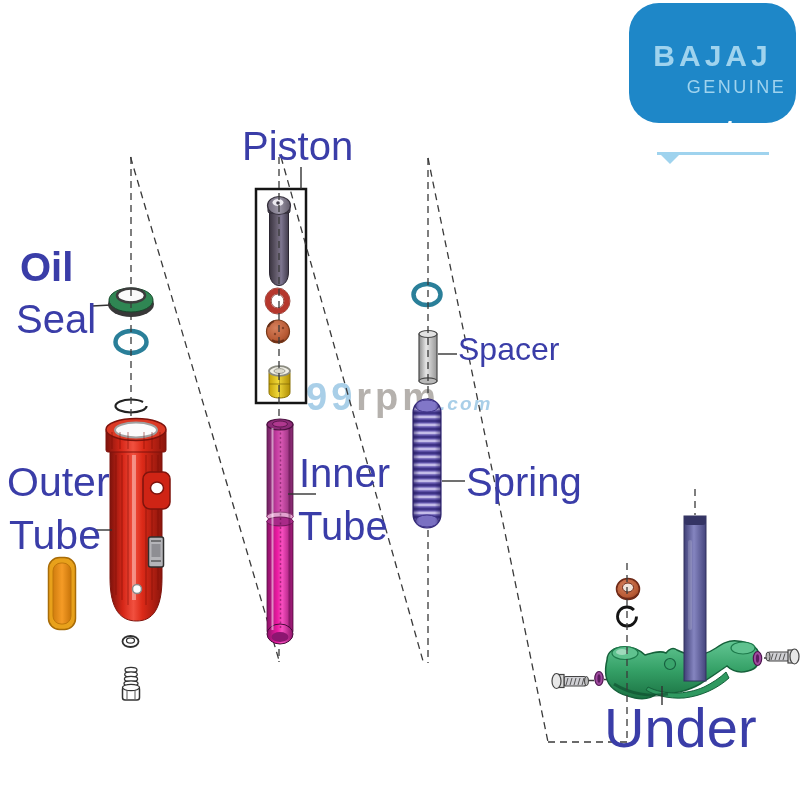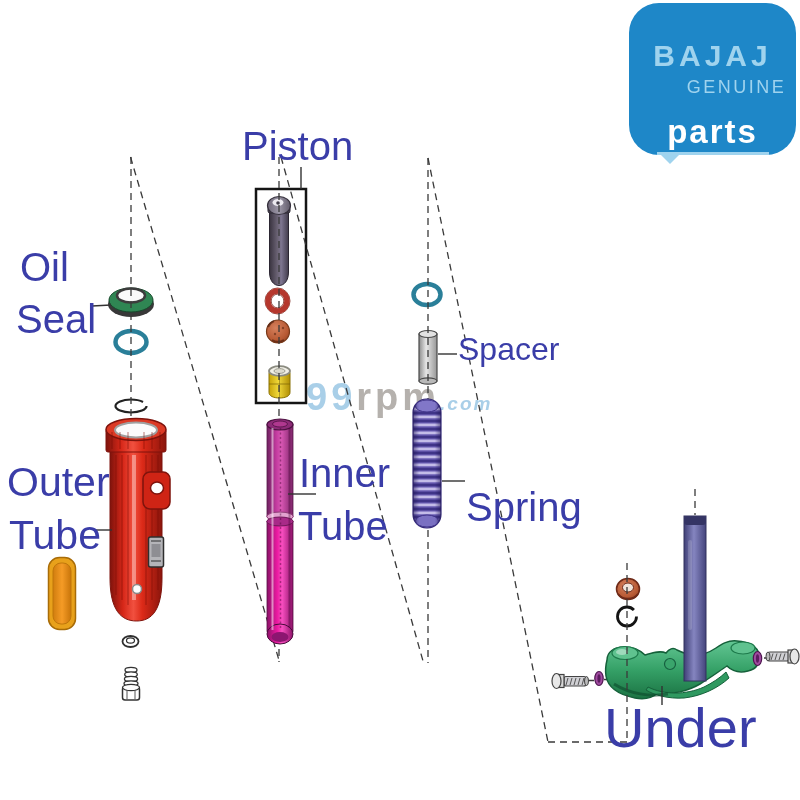--- a/index.html
+++ b/index.html
@@ -6,21 +6,21 @@
   .stage{position:relative;width:800px;height:800px;background:#fff;overflow:hidden;
          font-family:"Liberation Sans",sans-serif;}
   .lbl{position:absolute;color:#3a3da8;line-height:1.0;white-space:nowrap;
        font-family:"Liberation Sans",sans-serif;z-index:3;}
   .watermark{position:absolute;left:306px;top:378px;z-index:0;white-space:nowrap;
        font-weight:bold;letter-spacing:4px;line-height:1;}
   .wm-99{font-size:38px;color:#a9cfe8;}
   .wm-rpm{font-size:38px;color:#b5b1ad;}
   .wm-com{font-size:19px;color:#a9cfe8;letter-spacing:2px;font-style:italic;}
   svg.scene{position:absolute;left:0;top:0;z-index:1;}
-  .logo{position:absolute;left:629px;top:3px;width:167px;height:152px;
+  .logo{position:absolute;left:629px;top:3px;width:167px;height:120px;
         background:#1e87c8;border-radius:30px;z-index:4;text-align:center;}
   .logo-brand{margin-top:38px;font-size:30px;font-weight:bold;color:#9fd3ee;
         letter-spacing:4px;line-height:1;}
   .logo-genuine{margin-top:7px;font-size:18px;color:#9fd3ee;letter-spacing:2.5px;
         line-height:1;font-weight:400;padding-left:48px;}
   .logo-parts{margin-top:19px;font-size:33px;font-weight:bold;color:#ffffff;
         letter-spacing:2px;line-height:1.05;}
   .logo-underline{width:112px;height:3.5px;background:#9fd3ee;margin:2px auto 0 auto;}
   .logo-arrow{width:0;height:0;border-left:9px solid transparent;
         border-right:9px solid transparent;border-top:9px solid #9fd3ee;
@@ -296,28 +296,28 @@
       <path d="M92,306 L111,305"></path>
       <path d="M95,530 H112"></path>
       <path d="M288,494 H316"></path>
       <path d="M438,354 H457"></path>
       <path d="M442,481 H465"></path>
       <path d="M662,686 V705"></path>
     </g>
   </svg>
 
   <div class="lbl" style="left:242px;top:126px;font-size:40px;">Piston</div>
-  <div class="lbl" style="left:20px;top:247px;font-size:40px;">Oil</div>
+  <div class="lbl" style="left:20px;top:247px;font-size:40px;font-weight:bold;">Oil</div>
   <div class="lbl" style="left:7px;top:462px;font-size:41px;">Outer</div>
   <div class="lbl" style="left:16px;top:299px;font-size:40px;">Seal</div>
   <div class="lbl" style="left:9px;top:515px;font-size:41px;">Tube</div>
   <div class="lbl" style="left:299px;top:453px;font-size:40px;">Inner</div>
   <div class="lbl" style="left:298px;top:506px;font-size:40px;">Tube</div>
   <div class="lbl" style="left:458px;top:333px;font-size:32px;">Spacer</div>
-  <div class="lbl" style="left:466px;top:462px;font-size:40px;margin-top:25px;">Spring</div>
+  <div class="lbl" style="left:466px;top:462px;font-size:40px;">Spring</div>
   <div class="lbl" style="left:604px;top:700px;font-size:56px;">Under</div>
 
   <div class="logo">
     <div class="logo-brand">BAJAJ</div>
     <div class="logo-genuine">GENUINE</div>
     <div class="logo-parts">parts</div>
     <div class="logo-underline"></div>
     <div class="logo-arrow"></div>
   </div>
 

